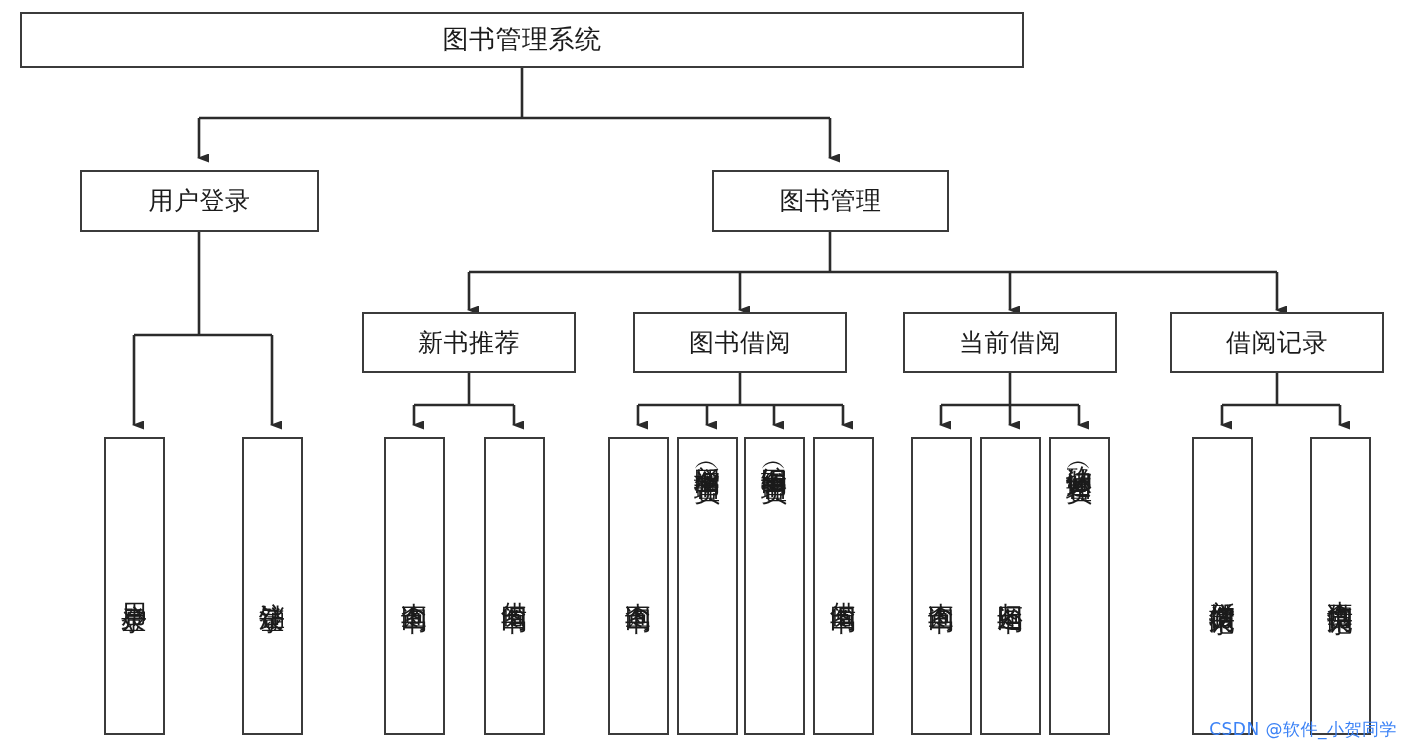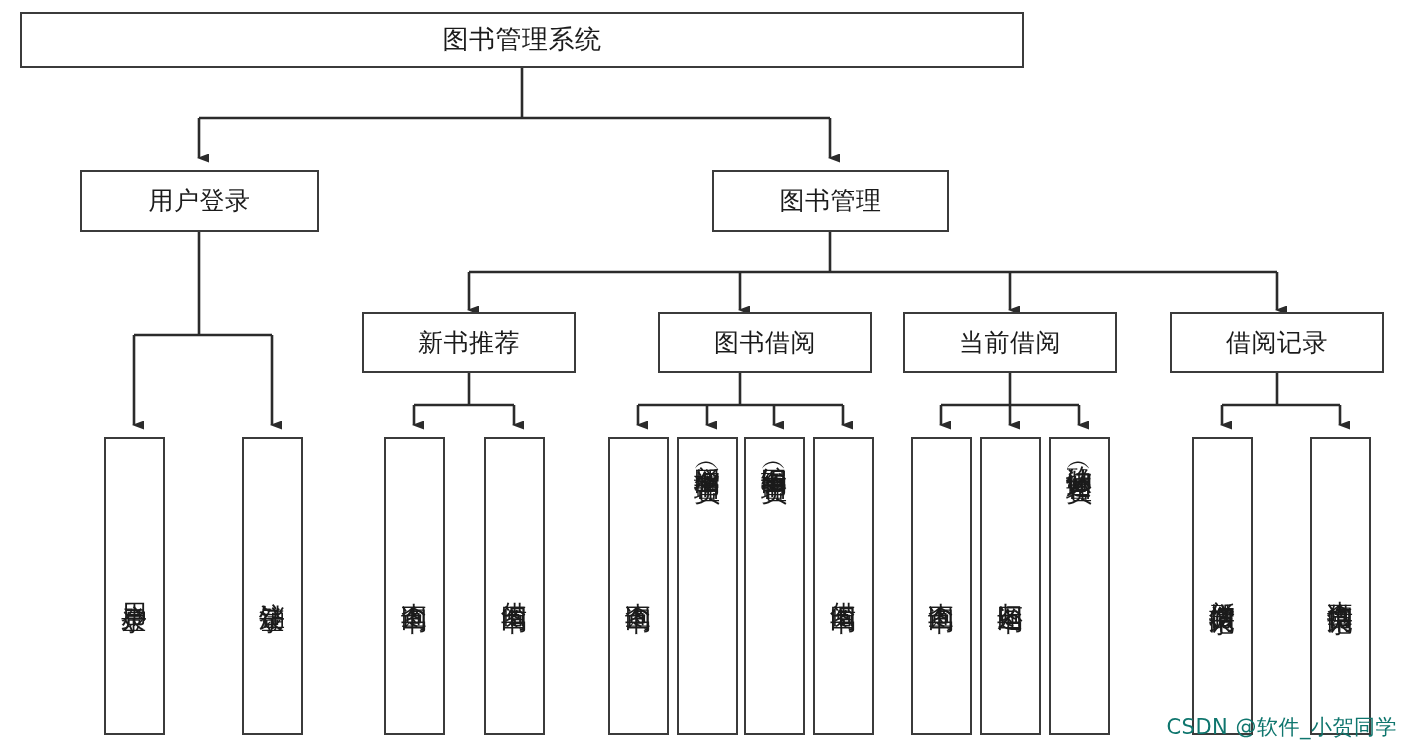--- a/index.html
+++ b/index.html
@@ -67,22 +67,22 @@
     white-space: pre;
   }
   .v-node.centered {
     align-items: center;
     padding-top: 0;
   }
   .watermark {
     position: absolute;
     right: 8px;
     bottom: 6px;
-    font-size: 21px;
-    color: #0f766e;
+    font-size: 17px;
+    color: #3b82f6;
     letter-spacing: 0.5px;
     white-space: pre;
     font-family: "DejaVu Sans", "Liberation Sans", sans-serif;
   }
 </style>
 </head>
 <body>
 
 <div id="diagram-root">
 
@@ -143,21 +143,21 @@
   <div class="node-box h-node" style="left:80px; top:170px; width:239px; height:62px;">
     <span class="node-label">用户登录</span>
   </div>
   <div class="node-box h-node" style="left:362px; top:312px; width:214px; height:61px;">
     <span class="node-label">新书推荐</span>
   </div>
 
   <div class="node-box h-node" style="left:712px; top:170px; width:237px; height:62px;">
     <span class="node-label">图书管理</span>
   </div>
-  <div class="node-box h-node" style="left:658px; top:312px; width:214px; height:61px;">
+  <div class="node-box h-node" style="left:633px; top:312px; width:214px; height:61px;">
     <span class="node-label">图书借阅</span>
   </div>
   <div class="node-box h-node" style="left:903px; top:312px; width:214px; height:61px;">
     <span class="node-label">当前借阅</span>
   </div>
   <div class="node-box h-node" style="left:1170px; top:312px; width:214px; height:61px;">
     <span class="node-label">借阅记录</span>
   </div>
 
   <div class="node-box v-node centered" style="left:104px; top:437px; width:61px; height:298px;">

